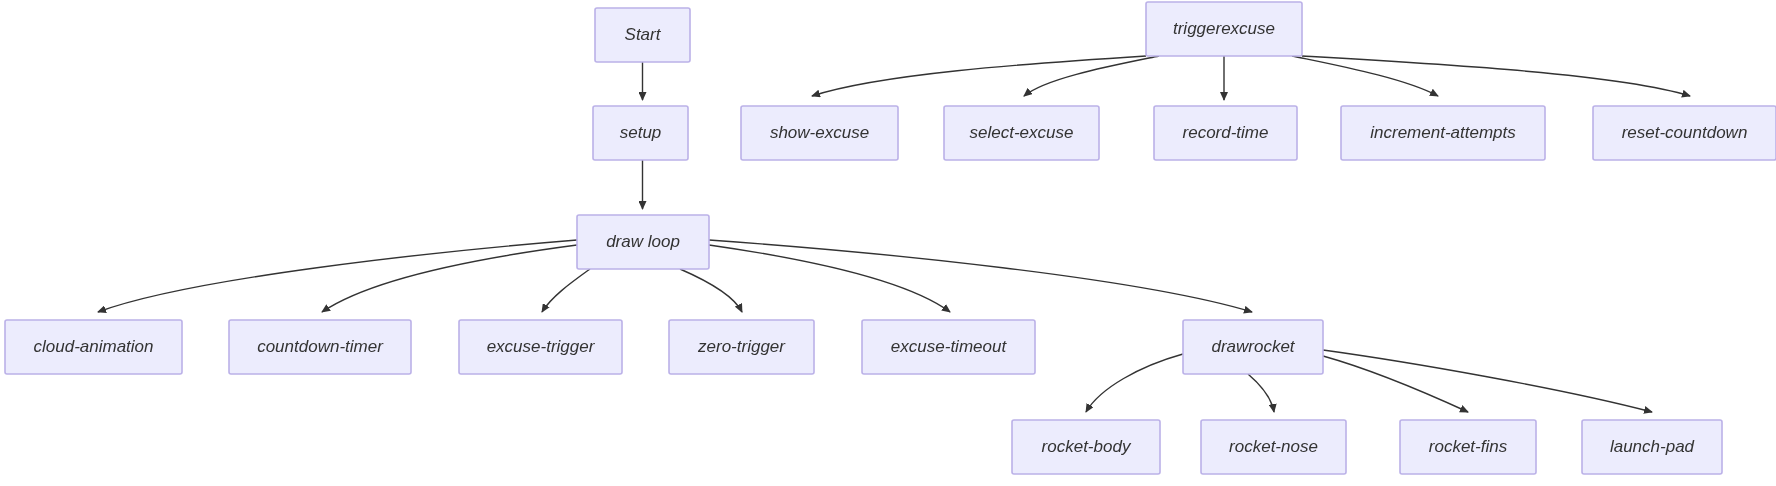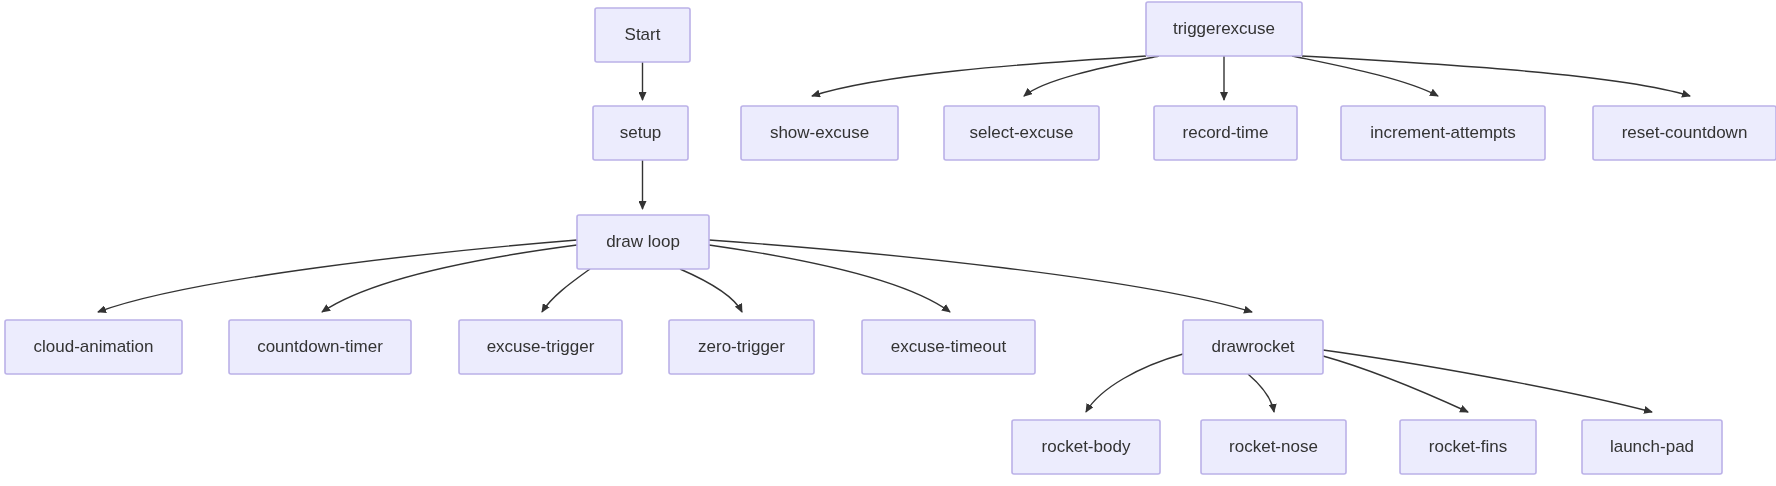--- a/index.html
+++ b/index.html
@@ -12,20 +12,21 @@
     width: 1776px;
     height: 486px;
     font-family: "Liberation Sans", sans-serif;
     overflow: hidden;
   }
   #diagram-root {
     position: relative;
     width: 1474px;
     height: 486px;
     background: #ffffff;
+    font-style: italic;
   }
   svg#flowchart {
     display: block;
     width: 1776px;
     height: 486px;
   }
   .node-rect {
     fill: #ececfd;
     stroke: #bbb1e8;
     stroke-width: 1.6px;

